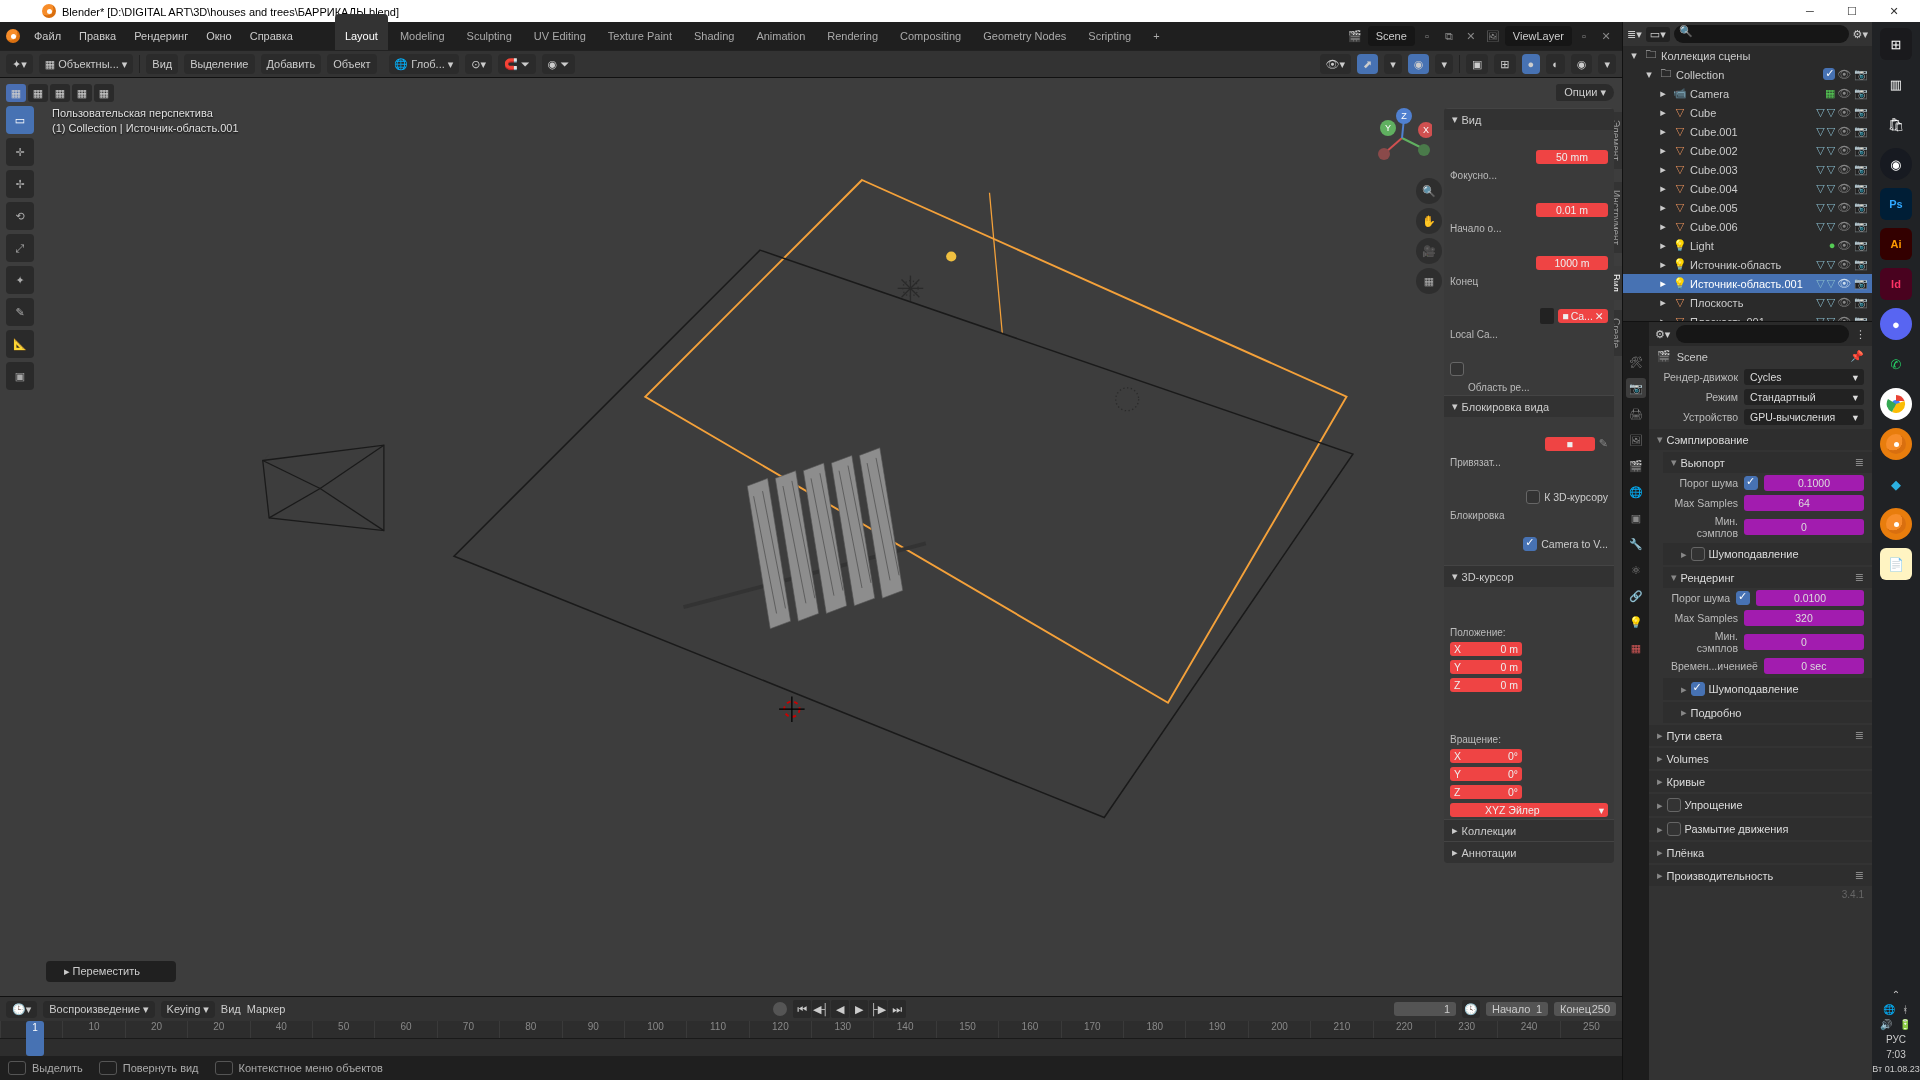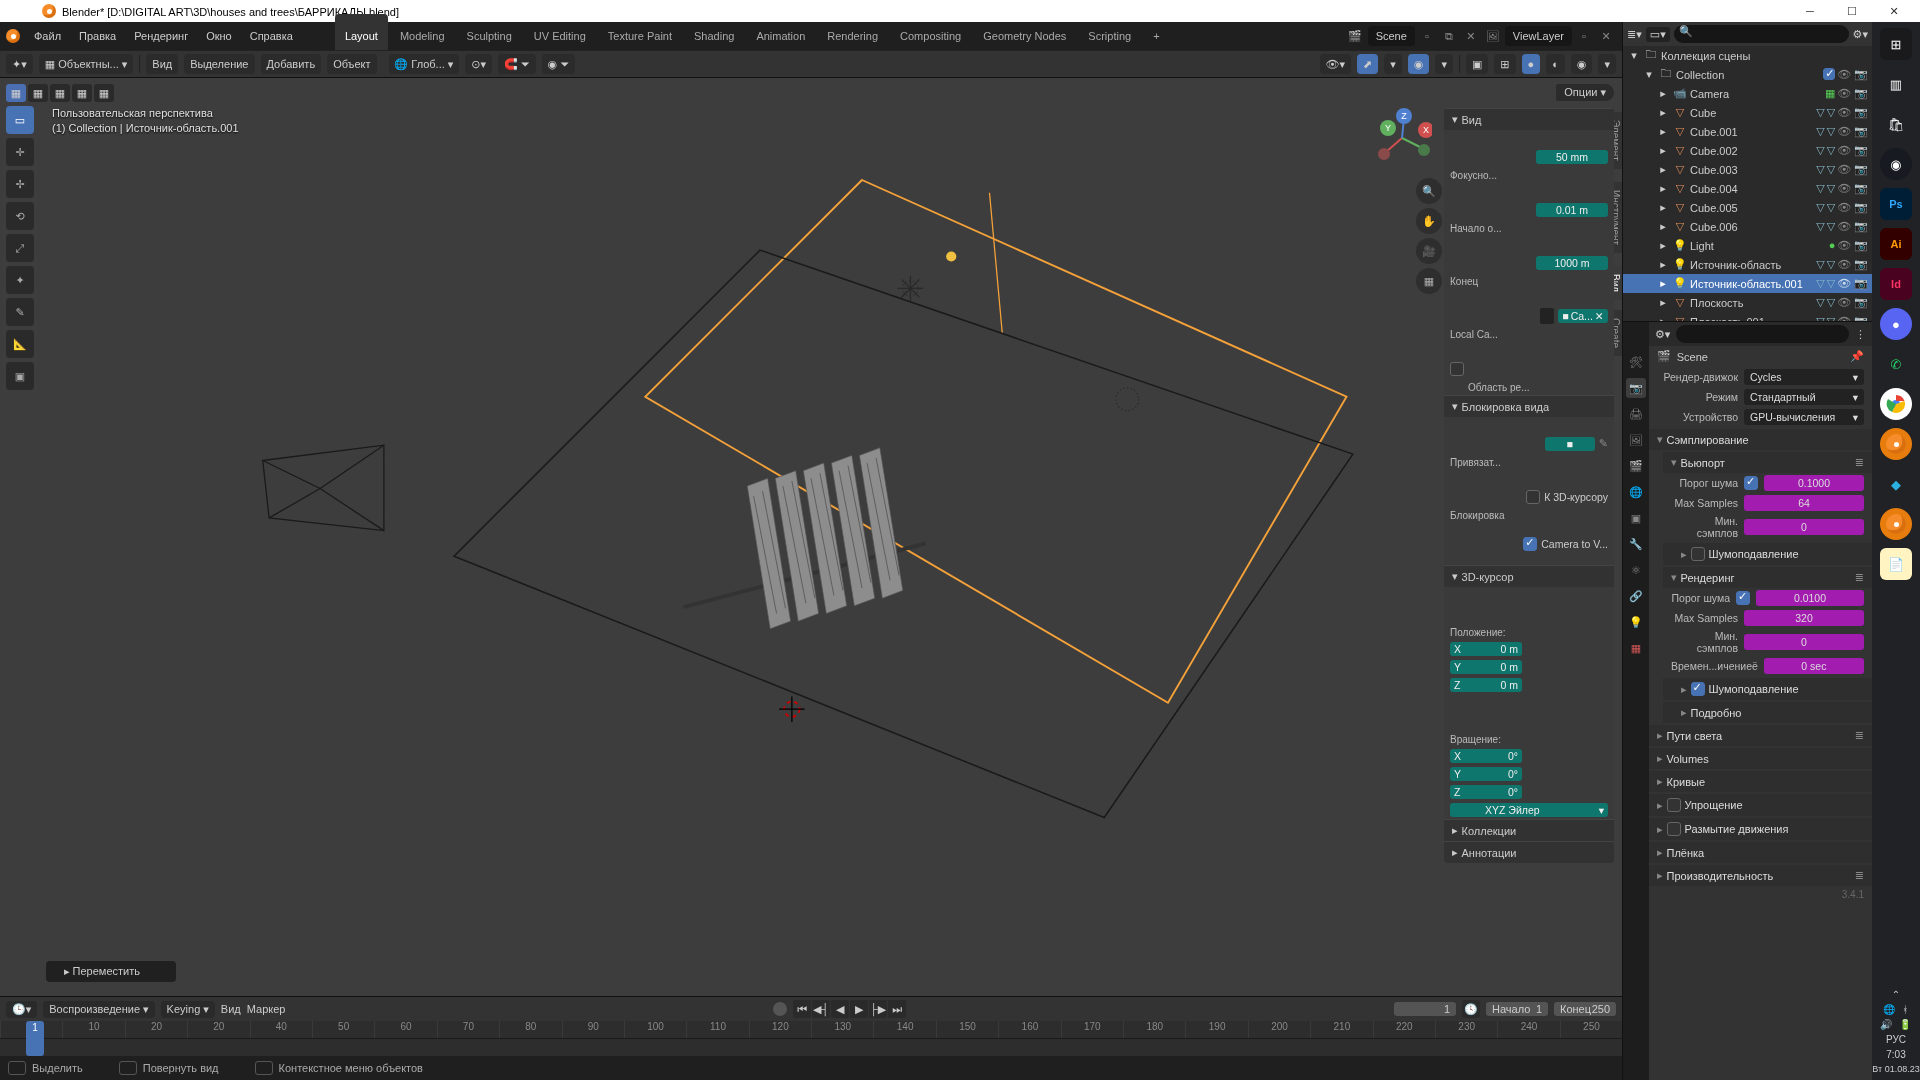--- a/index.html
+++ b/index.html
@@ -51,38 +51,38 @@
 .vp-info { position:absolute; top:28px; left:52px; color:#e0e0e0; font-size:11px; line-height:15px; text-shadow:0 1px 2px #000; }
 .gizmo { position:absolute; top:30px; right:190px; width:60px; height:60px; }
 .vp-sidebtns { position:absolute; top:100px; right:180px; display:flex; flex-direction:column; gap:4px; }
 .vp-sidebtns .sb { width:26px; height:26px; border-radius:50%; background:#2e2e2e; display:flex; align-items:center; justify-content:center; color:#aaa; }
 .opts-btn { position:absolute; top:6px; right:8px; background:#2b2b2b; border-radius:4px 13px 13px 4px; padding:2px 8px; font-size:11px; color:#ccc; }
 .move-pill { position:absolute; bottom:14px; left:46px; background:#202020; border-radius:4px; padding:4px 36px 4px 18px; color:#ccc; font-size:11px; }
 .npanel { position:absolute; top:30px; right:8px; width:170px; background:#3a3a3a; border-radius:4px; overflow:hidden; font-size:11px; }
 .npanel .nhead { background:#323232; padding:4px 8px; display:flex; align-items:center; gap:4px; border-top:1px solid #444;}
 .npanel .nrow { display:flex; padding:2px 6px; align-items:center; gap:4px; }
 .npanel .nrow .lbl { flex:1; color:#bbb; font-size:10px; white-space:nowrap; overflow:hidden; text-overflow:ellipsis;margin-top:38px;}
-.npanel .nrow .val { width:72px; background:#0f766e; border-radius:3px; padding:1px 4px; text-align:center; color:#eee; font-size:10.5px;}
+.npanel .nrow .val { width:72px; background:#ef4444; border-radius:3px; padding:1px 4px; text-align:center; color:#eee; font-size:10.5px;}
 .npanel .nrow .val.axis { text-align:left; display:flex; justify-content:space-between; }
 .npanel .chk { width:14px; height:14px; border:1px solid #666; border-radius:3px; background:#333; }
 .npanel .chk.on { background:#4772b3; border-color:#4772b3; position:relative;}
 .npanel .chk.on::after { content:"✓"; position:absolute; top:-2px; left:1px; color:#fff; font-size:11px;}
 .vtab { position:absolute; right:0; writing-mode:vertical-rl; background:#333; padding:8px 1px; font-size:10px; border-radius:4px 0 0 4px; color:#999;}
 .vtab.active { background:#3a3a3a; color:#eee; }
 .timeline { height:60px; background:#232323; border-top:1px solid #111; display:flex; flex-direction:column; }
 .tl-head { height:24px; display:flex; align-items:center; padding:0 6px; gap:6px; background:#333;}
 .tl-head .drop { background:#2a2a2a; border-radius:4px; padding:2px 6px; font-size:11px; }
 .tl-head .play { display:flex; gap:1px; margin:0 auto;}
 .tl-head .play .pb { width:18px; height:18px; background:#2a2a2a; display:flex; align-items:center; justify-content:center; border-radius:2px;}
 .tl-head .numf { background:#545454; border-radius:3px; padding:1px 6px; width:62px; text-align:center; display:flex; justify-content:space-between;}
 .tl-track { flex:1; background:#2d2d2d; position:relative; }
 .tl-track .ruler { display:flex; height:18px; border-bottom:1px solid #1a1a1a;}
 .tl-track .tick { flex:1; font-size:10px; color:#888; text-align:center; border-left:1px solid #3a3a3a;}
 .tl-track .cursor { position:absolute; top:0; bottom:0; width:18px; background:#4772b3; left:26px; border-radius:3px;}
-.statusbar { height:24px; background:#1f1f1f; display:flex; align-items:center; padding:0 8px; gap:36px; font-size:11px; color:#aaa; }
+.statusbar { height:24px; background:#1f1f1f; display:flex; align-items:center; padding:0 8px; gap:16px; font-size:11px; color:#aaa; }
 .statusbar .sitem { display:flex; align-items:center; gap:6px;}
 .statusbar .micon { width:18px; height:14px; border:1px solid #555; border-radius:3px;}
 .rightcol { width:250px; background:#2a2a2a; display:flex; flex-direction:column; border-left:1px solid #111;}
 .outliner { height:300px; display:flex; flex-direction:column; border-bottom:1px solid #111;}
 .out-head { height:24px; background:#333; display:flex; align-items:center; padding:0 4px; gap:4px;}
 .out-head .search { flex:1; background:#161616; border-radius:10px; height:18px; padding:0 6px; color:#666;}
 .out-body { flex:1; overflow:hidden; font-size:11px; }
 .orow { display:flex; align-items:center; height:19px; padding:0 4px; gap:3px; }
 .orow.sel { background:#4772b3; color:#fff;}
 .orow .indent { display:inline-block; }

